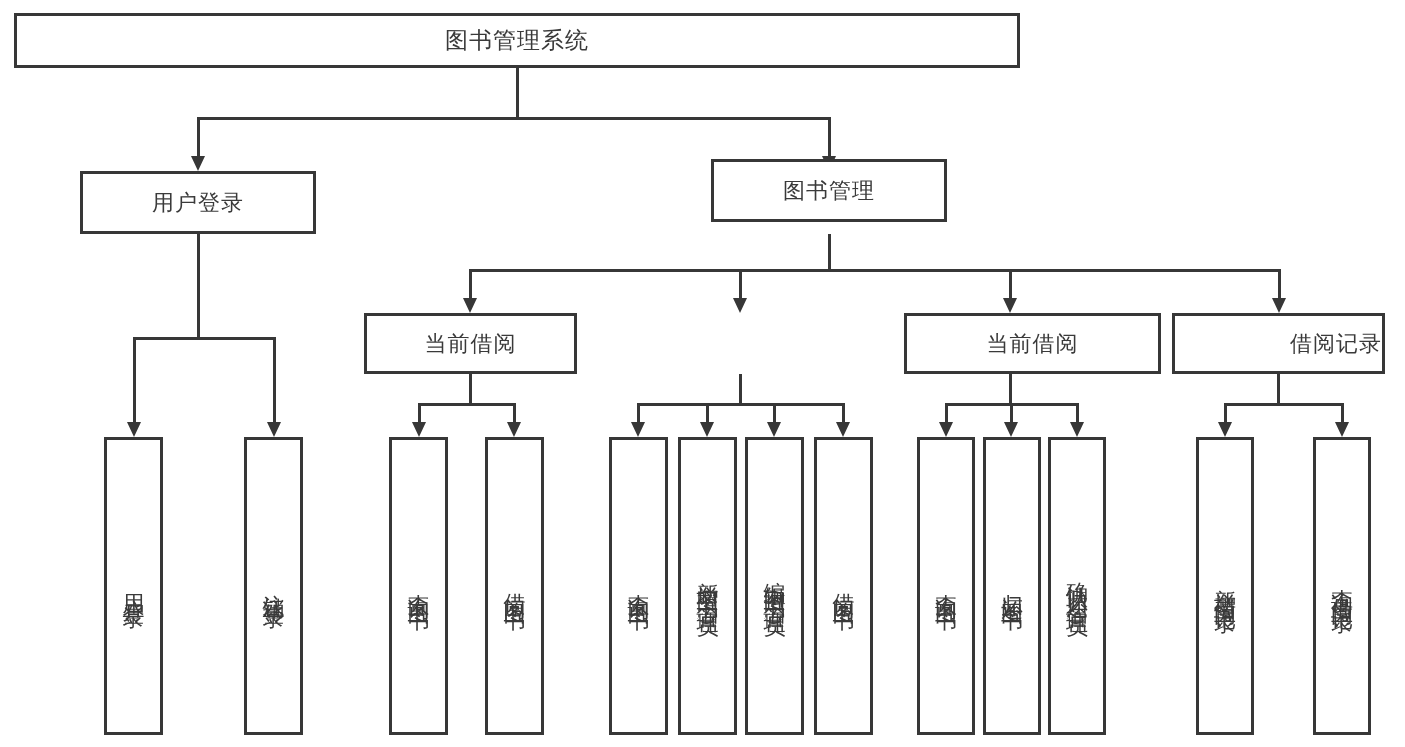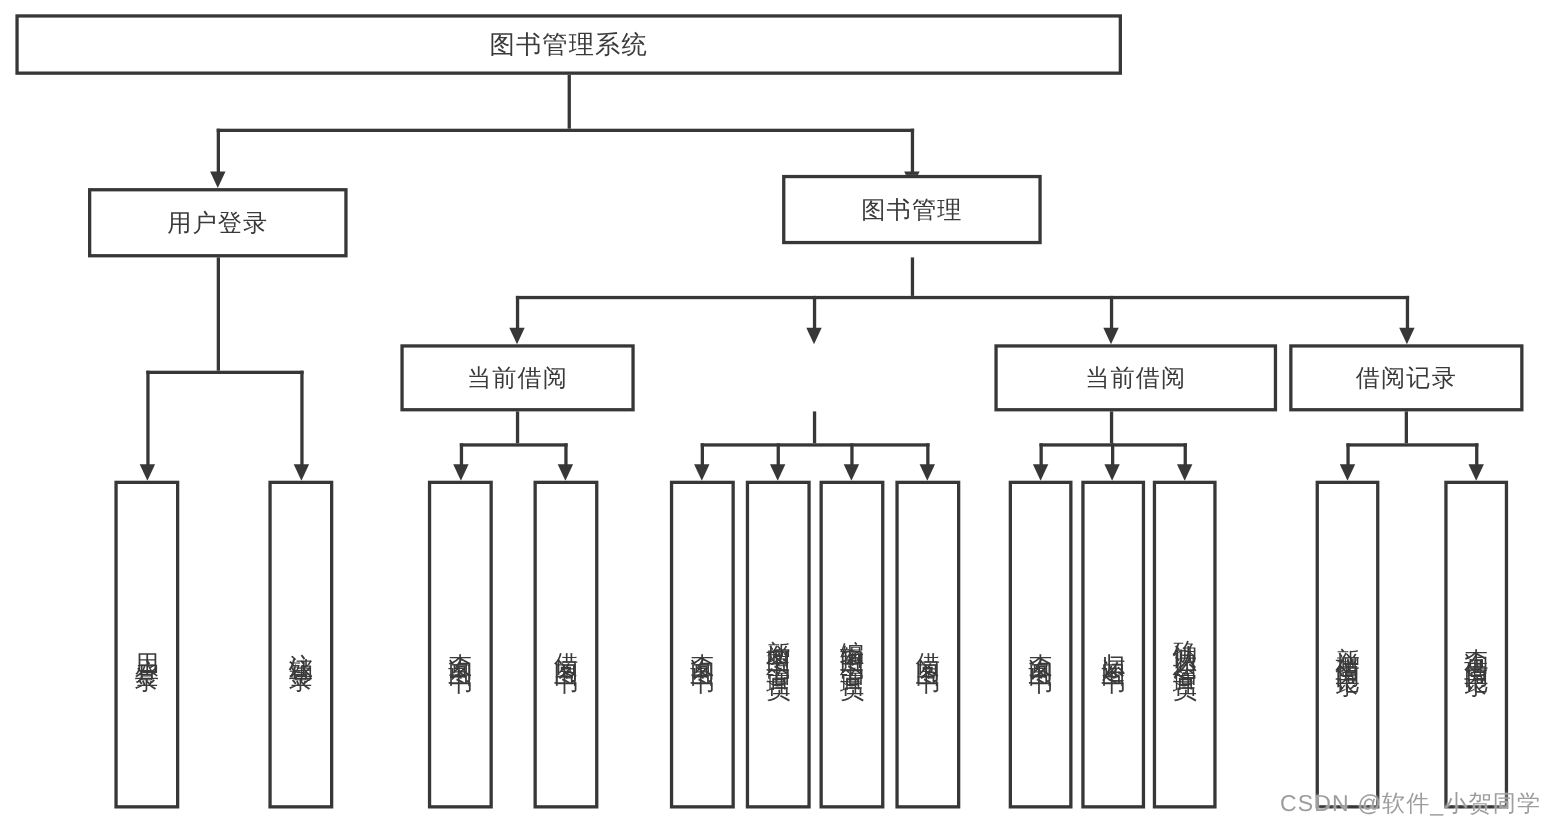--- a/index.html
+++ b/index.html
@@ -78,21 +78,21 @@
   <div class="ah" style="left:1003px;top:298px;"></div>
   <div class="vl" style="left:1277.5px;top:269px;height:31px;"></div>
   <div class="ah" style="left:1272px;top:298px;"></div>
 
   <div class="hbox" style="left:364px;top:313px;width:213px;height:61px;">
     <span>当前借阅</span>
   </div>
   <div class="hbox" style="left:904px;top:313px;width:257px;height:61px;">
     <span>当前借阅</span>
   </div>
-  <div class="hbox" style="left:1172px;top:313px;width:213px;height:61px;">
+  <div class="hbox" style="left:1172px;top:313px;width:213px;height:61px;justify-content:flex-end;">
     <span>借阅记录</span>
   </div>
 
   <div class="vl" style="left:468.5px;top:374px;height:29px;"></div>
   <div class="hl" style="left:417.5px;top:403px;width:98px;"></div>
   <div class="vl" style="left:417.5px;top:403px;height:20px;"></div>
   <div class="ah" style="left:412px;top:422px;"></div>
   <div class="vl" style="left:512.5px;top:403px;height:20px;"></div>
   <div class="ah" style="left:507px;top:422px;"></div>
 
@@ -160,15 +160,14 @@
     <span class="vtext">确认归还（管理员）</span>
   </div>
 
   <div class="vbox" style="left:1196px;width:58px;">
     <span class="vtext">新增借阅记录</span>
   </div>
   <div class="vbox" style="left:1313px;width:58px;">
     <span class="vtext">查询借阅记录</span>
   </div>
 
-  <div class="watermark">CSDN @软件_小贺同学</div>
 
 </div>
 
 </body></html>

